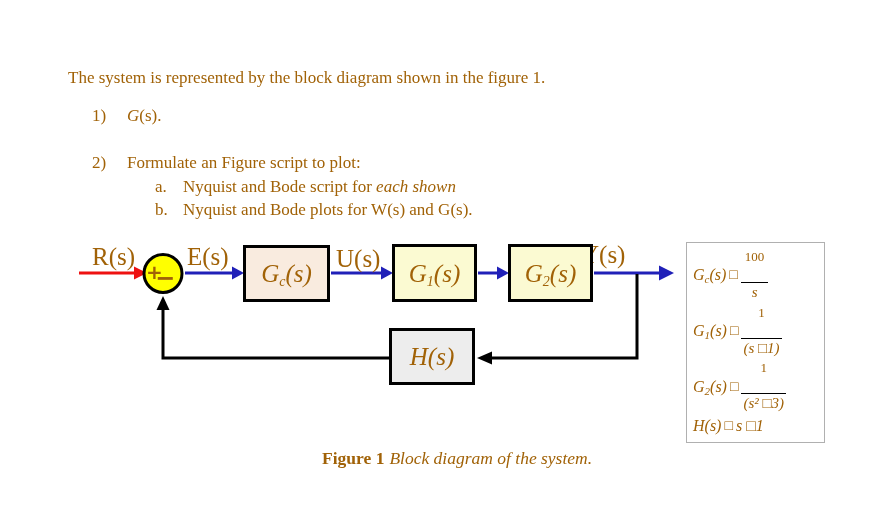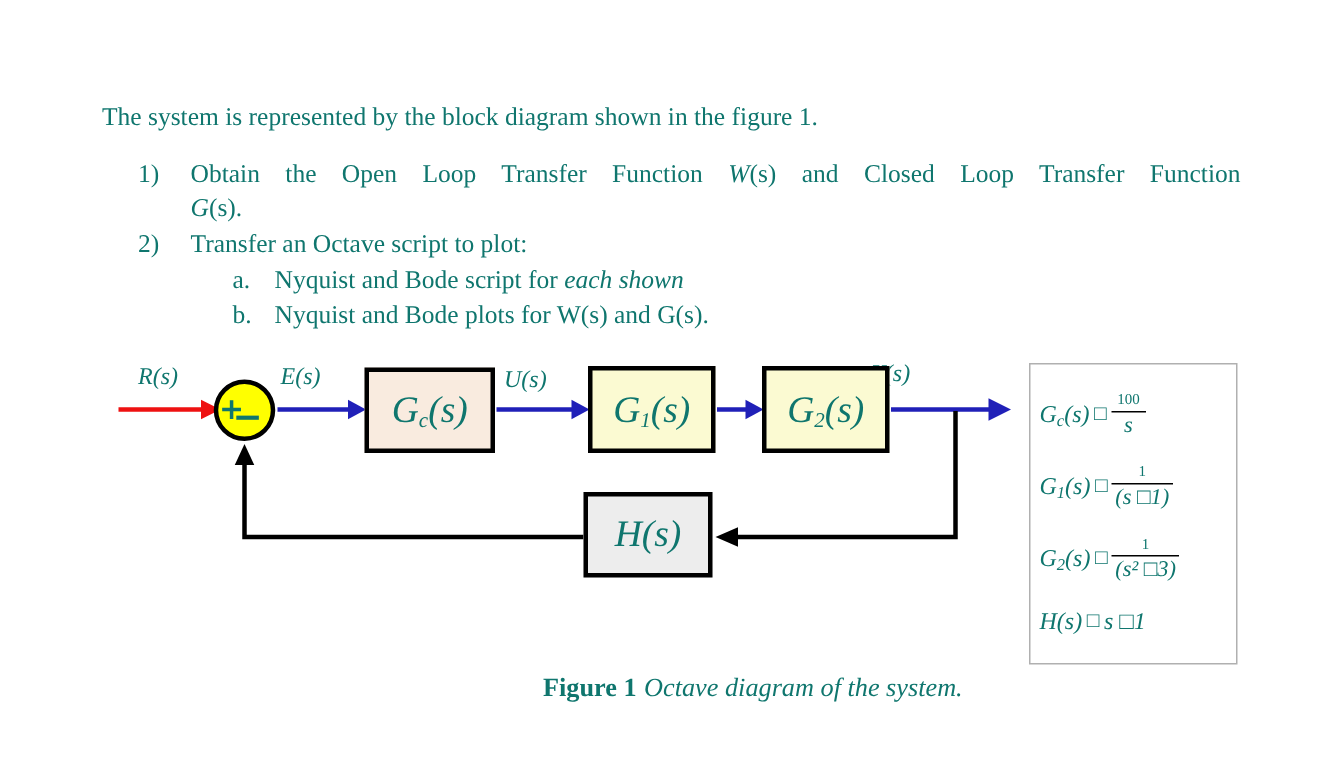--- a/index.html
+++ b/index.html
@@ -1,18 +1,18 @@
 <!DOCTYPE html>
 <html style="--input-arrow: #ee1111; --signal-arrow: #2020b8; --feedback-line: #000000; --sum-fill: #ffff00;"><head>
 <meta charset="utf-8">
 <style>
   html,body{margin:0;padding:0;background:#fff;}
   #page{
     position:relative;width:882px;height:507px;background:#fff;overflow:hidden;
-    font-family:"Liberation Serif","DejaVu Serif",serif;color:#0f766e;
+    font-family:"Liberation Serif","DejaVu Serif",serif;color:#a16207;
   }
   .abs{position:absolute;}
   
   .intro{left:68px;top:66px;width:772px;font-size:17px;line-height:23px;}
   .list-item{display:flex;font-size:17px;line-height:23px;}
   .item1{left:92px;top:104px;}
   .item2{left:92px;top:151px;}
   .suba{left:155px;top:175px;}
   .subb{left:155px;top:198px;}
   .marker{width:35px;flex:0 0 35px;}
@@ -31,66 +31,65 @@
   .sum-circle{fill:var(--sum-fill);stroke:#000;stroke-width:3;}
   .block{
     box-sizing:border-box;border:3px solid #000;display:flex;align-items:center;justify-content:center;
     font-size:25px;font-style:italic;line-height:1;
   }
   .block sub{font-size:0.56em;font-style:italic;line-height:0;vertical-align:-0.28em;}
   #gc-block{left:243px;top:245px;width:87px;height:57px;}
   #g1-block{left:392px;top:244px;width:85px;height:58px;}
   #g2-block{left:508px;top:244px;width:85px;height:58px;}
   #h-block{left:389px;top:328px;width:86px;height:57px;}
-  .sig{font-size:16px;font-style:italic;line-height:1;white-space:nowrap;}
+  .sig{font-size:25px;line-height:1;white-space:nowrap;}
   #sig-r{left:92px;top:244px;}
   #sig-e{left:187px;top:244px;}
   #sig-u{left:336px;top:246px;text-align:center;}
   #sig-y{left:581px;top:242px;}
   .sum-sign{font-family:"DejaVu Sans","Liberation Sans",sans-serif;font-weight:700;line-height:1;}
   #sum-plus{left:146px;top:262px;font-size:20px;}
   #sum-minus{left:155px;top:266px;font-size:24px;}
   
   .eq-box{
     left:686px;top:242px;width:139px;height:201px;box-sizing:border-box;
     border:1px solid #b0b0b0;background:#fff;
     display:flex;flex-direction:column;justify-content:space-evenly;
     padding:2px 2px 2px 6px;
   }
   .eq-row{display:flex;align-items:center;gap:2px;font-size:16px;}
   .eq-lhs{font-style:italic;white-space:nowrap;}
   .eq-lhs sub{font-size:11px;line-height:0;font-style:italic;vertical-align:-0.3em;}
   .eq-op{font-style:normal;font-size:14px;margin:0 1px;}
   .frac{display:inline-block;text-align:center;line-height:1.15;}
-  .frac .num{display:block;font-style:normal;font-size:10px;padding:0 4px 1px 4px;border-bottom:1.5px solid #000;}
+  .frac .num{display:block;font-style:normal;font-size:13px;padding:0 4px 17px 4px;border-bottom:1.5px solid #000;}
   .frac .den{display:block;font-style:italic;font-size:15px;padding:1px 2px 0 2px;white-space:nowrap;}
   .eq-rhs{font-style:italic;white-space:nowrap;}
   
   .caption{left:322px;top:448px;font-size:17.5px;line-height:1.2;white-space:nowrap;}
-  .caption .cap-label{font-weight:700;margin-left:40px;}
+  .caption .cap-label{font-weight:700;}
   .caption .cap-text{font-style:italic;margin-left:5px;}
 </style>
 </head>
 <body>
 
 <div id="page">
 
   <div class="abs intro">The system is represented by the block diagram shown in the figure 1.</div>
 
   <div class="abs list-item item1">
     <span class="marker">1)</span>
     <span class="item-body">
-      <span class="jline"><span>Obtain the Open Loop Transfer Function </span><span class="it">W</span><span>(s) and Closed Loop Transfer Function</span></span>
       <span><span class="it">G</span><span>(s).</span></span>
     </span>
   </div>
 
   <div class="abs list-item item2">
     <span class="marker">2)</span>
-    <span class="item-body">Transfer an Octave script to plot:</span>
+    <span class="item-body">Formulate an Figure script to plot:</span>
   </div>
 
   <div class="abs list-item suba">
     <span class="submarker">a.</span>
     <span><span>Nyquist and Bode script for </span><span class="it">each shown</span></span>
   </div>
 
   <div class="abs list-item subb">
     <span class="submarker">b.</span>
     <span>Nyquist and Bode plots for W(s) and G(s).</span>
@@ -169,16 +168,16 @@
         </span>
     </div>
     <div class="eq-row">
       <span class="eq-lhs"><span>H</span><sub></sub><span>(s)</span></span>
       <span class="eq-op">□</span>
       <span class="eq-rhs">s □1</span>
     </div>
   </div>
 
   <div class="abs caption">
-    <span class="cap-label">Figure 1</span><span class="cap-text">Octave diagram of the system.</span>
+    <span class="cap-label">Figure 1</span><span class="cap-text">Block diagram of the system.</span>
   </div>
 
 </div>
 
 </body></html>

